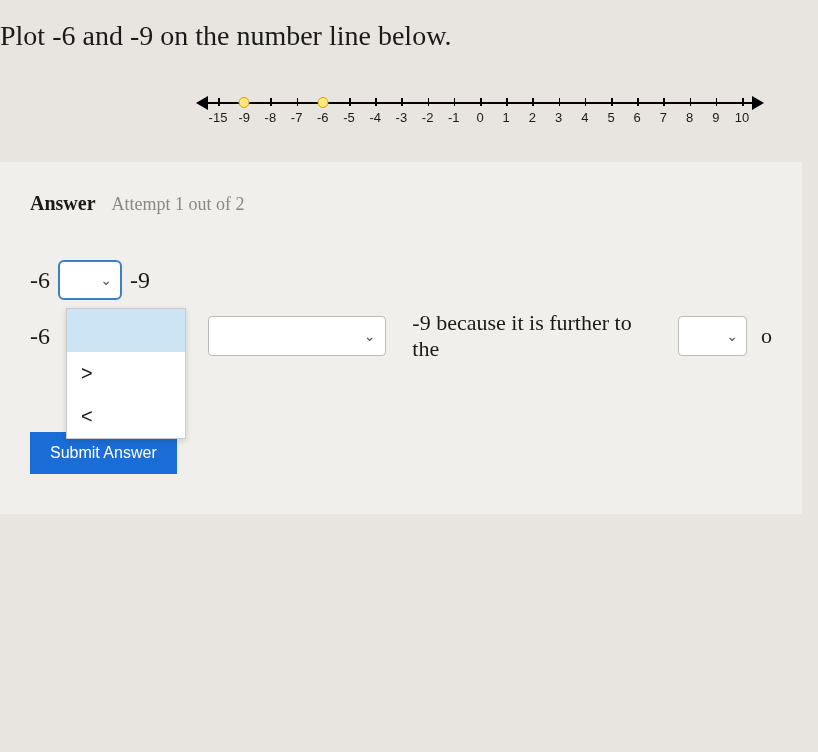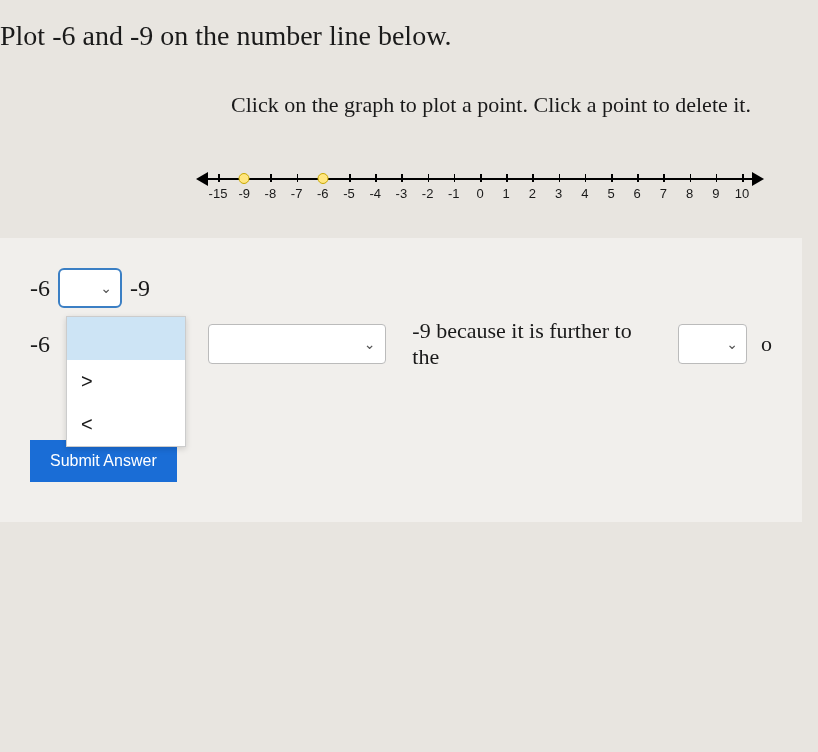--- a/index.html
+++ b/index.html
@@ -190,21 +190,20 @@
       border: none;
       cursor: pointer;
     }
     .chev::after { content: "⌄"; font-size: 14px; }
   </style>
 </head>
 <body>
 
 <div class="page">
   <h1 class="question-title">Plot -6 and -9 on the number line below.</h1>
-  <p class="instruction">Click on the graph to plot a point. Click a point to delete it.</p>
 
   <div class="number-line-wrap">
     <div class="arrow-left"></div>
     <div class="line-axis"></div>
     <div class="arrow-right"></div>
     <div id="ticks-container">
         <div class="tick" style="left: 18px;"></div>
         <div class="tick-label" style="left: 18px;">-15</div>
         <div class="tick" style="left: 44.2px;"></div>
         <div class="tick-label" style="left: 44.2px;">-9</div>
@@ -246,20 +245,24 @@
         <div class="tick-label" style="left: 515.8px;">9</div>
         <div class="tick" style="left: 542px;"></div>
         <div class="tick-label" style="left: 542px;">10</div>
         <div class="plot-point" style="left: 44.2px;"></div>
         <div class="plot-point" style="left: 122.8px;"></div>
       </div>
   </div>
 
 
   <div class="answer-section">
+    <div class="answer-header">
+      <span class="answer-label">Answer</span>
+      <span class="attempt-text">Attempt 1 out of 2</span>
+    </div>
 
     <div class="answer-row1">
       <span class="num-text">-6</span>
       <div class="select-box">
           <span class="chev"></span>
         </div>
       <span class="num-text">-9</span>
     </div>
 
     <div class="answer-row2">

